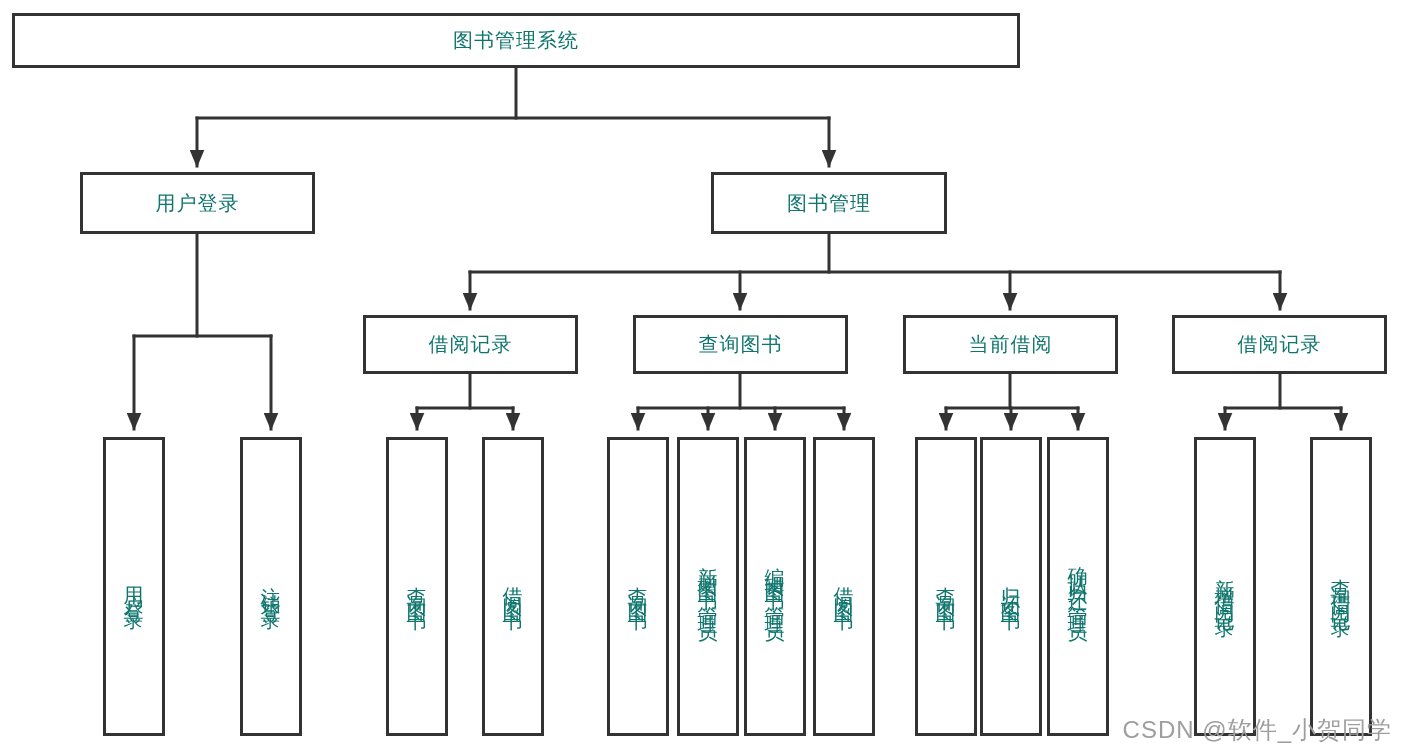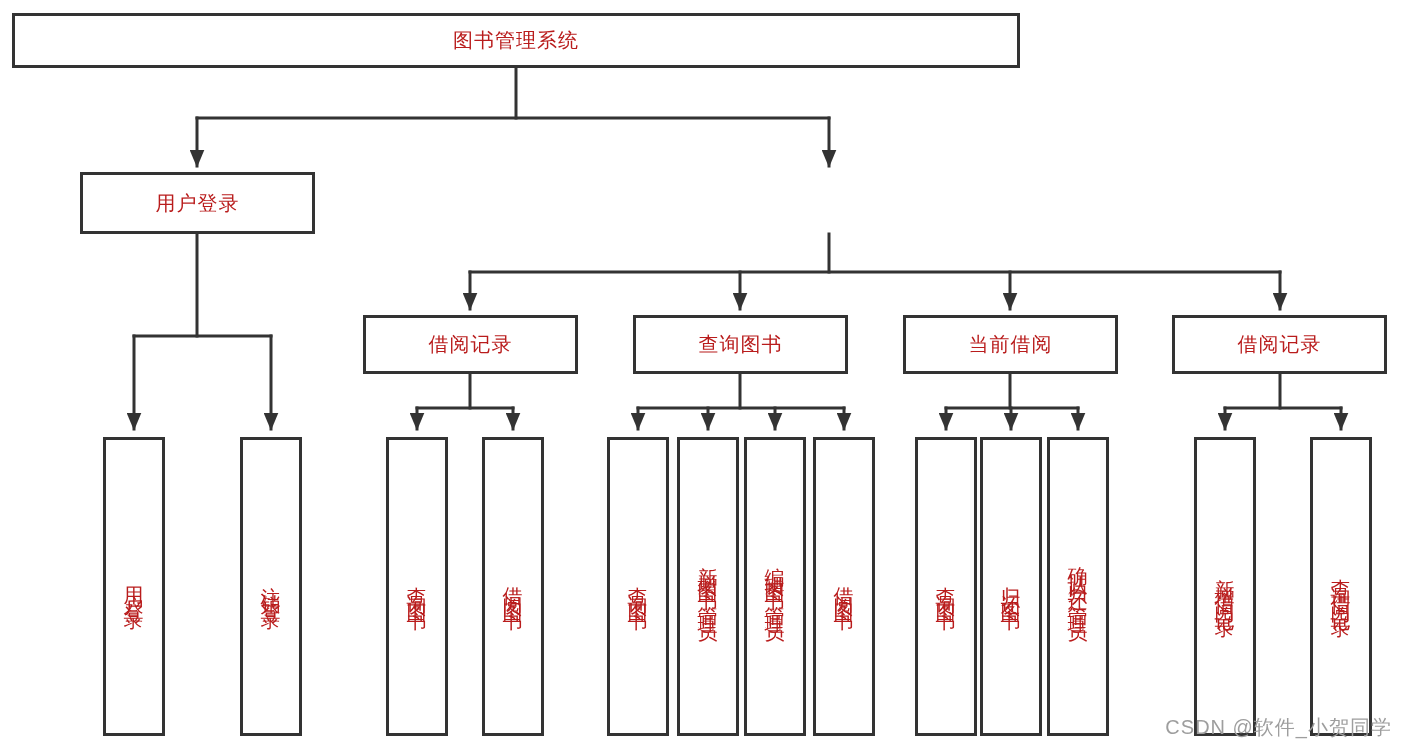--- a/index.html
+++ b/index.html
@@ -18,21 +18,21 @@
     pointer-events: none;
   }
   .box {
     position: absolute;
     box-sizing: border-box;
     border: 3px solid #333333;
     background: #ffffff;
     display: flex;
     align-items: center;
     justify-content: center;
-    color: #b91c1c;
+    color: #0f766e;
   }
   .h-box { font-size: 20px; letter-spacing: 1px; }
   .v-box {
     writing-mode: vertical-rl;
     text-orientation: mixed;
     font-size: 20px;
     letter-spacing: 8px;
     line-height: 1;
   }
   
@@ -58,21 +58,21 @@
   .lf-8  { left: 813px; }
   .lf-9  { left: 915px; }
   .lf-10 { left: 980px; }
   .lf-11 { left: 1047px; }
   .lf-12 { left: 1194px; }
   .lf-13 { left: 1310px; }
   .watermark {
     position: absolute;
     right: 13px;
     top: 714px;
-    font-size: 20px;
+    font-size: 24px;
     color: #9e9e9e;
     letter-spacing: 1px;
     white-space: nowrap;
   }
 </style>
 </head>
 <body>
 
 <div class="canvas">
 
@@ -122,20 +122,21 @@
       <path d="M1280 374 V408"></path>
       <path d="M1225 408 H1341"></path>
       <path d="M1225 408 V429" marker-end="url(#arrow)"></path>
       <path d="M1341 408 V429" marker-end="url(#arrow)"></path>
     </g>
   </svg>
 
   <div class="box h-box n-root">图书管理系统</div>
 
   <div class="box h-box n-login">用户登录</div>
+  <div class="box h-box n-mgmt">图书管理</div>
 
   <div class="box h-box lvl3 n-rec">借阅记录</div>
   <div class="box h-box lvl3 n-borrow">查询图书</div>
   <div class="box h-box lvl3 n-current">当前借阅</div>
   <div class="box h-box lvl3 n-records">借阅记录</div>
 
   <div class="box v-box leaf lf-1">用户登录</div>
   <div class="box v-box leaf lf-2">注销登录</div>
 
   <div class="box v-box leaf lf-3">查询图书</div>

